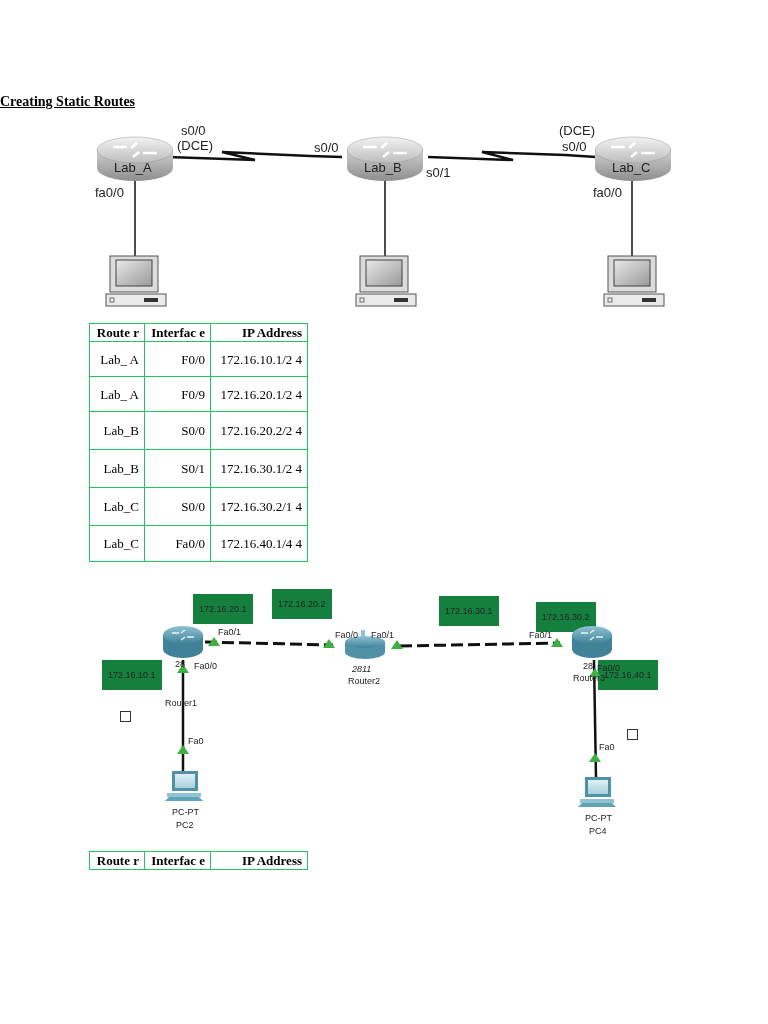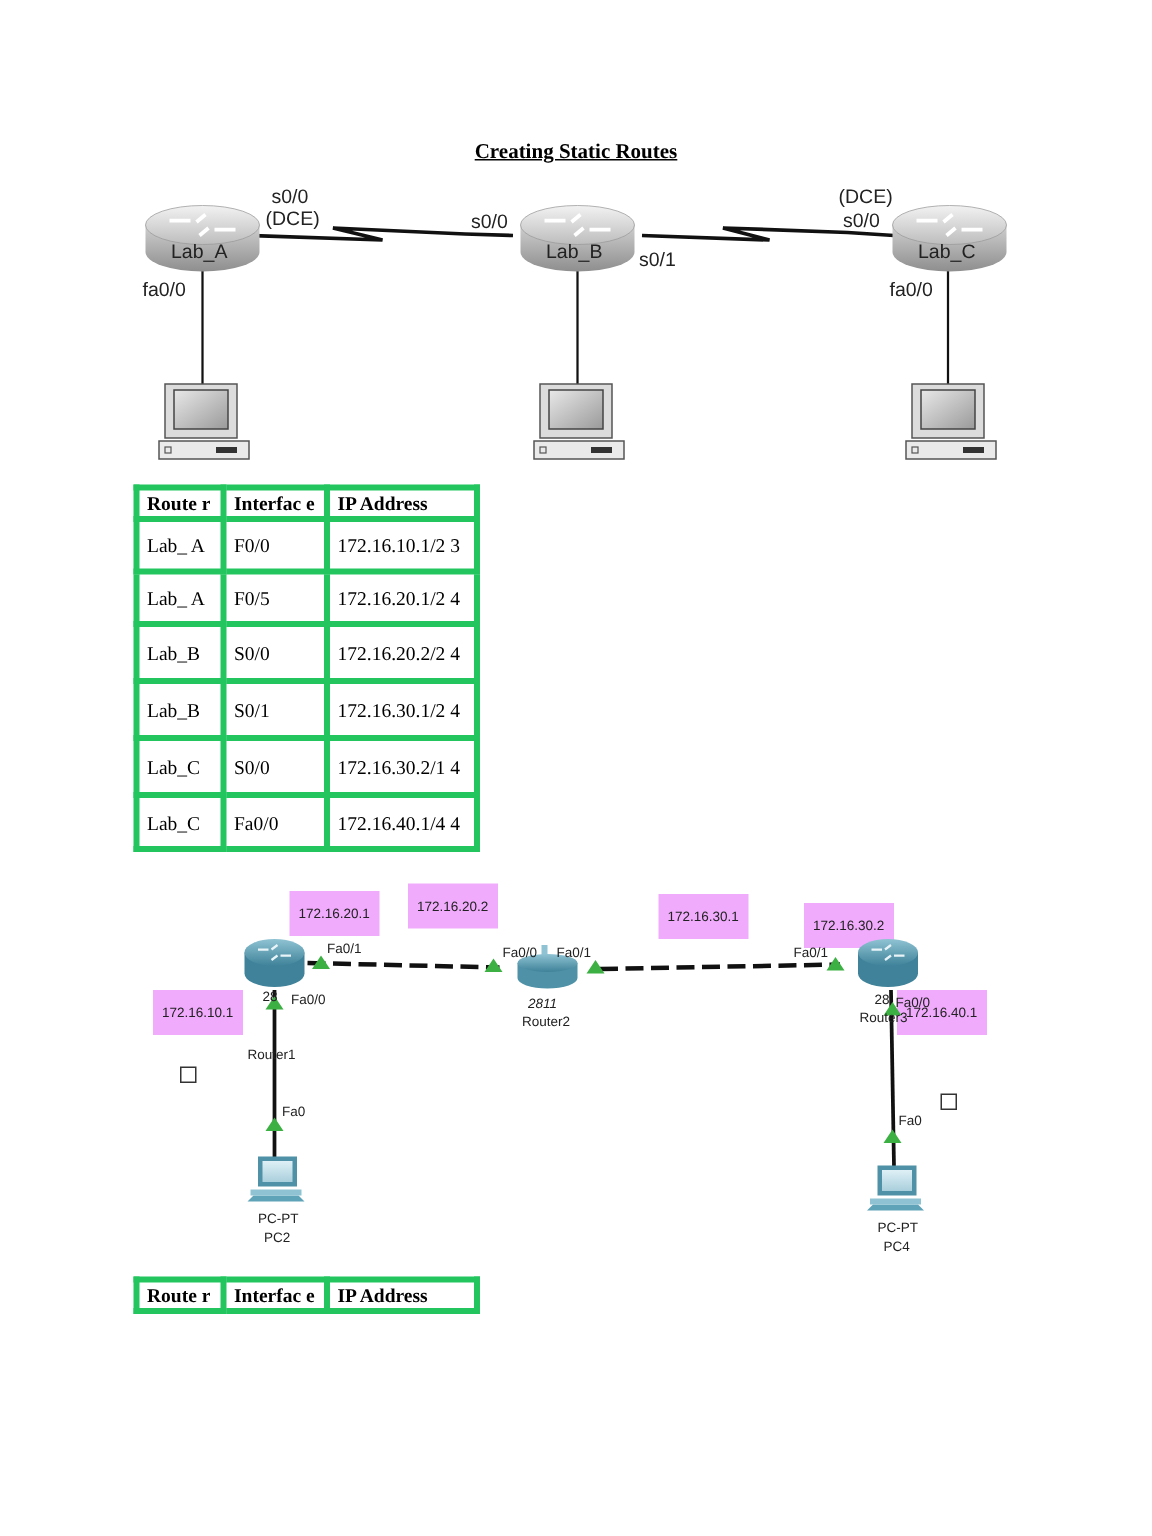--- a/index.html
+++ b/index.html
@@ -1,23 +1,23 @@
 <!DOCTYPE html>
 <html><head>
 <meta charset="utf-8">
 <style>
   html, body { margin:0; padding:0; background:#ffffff; }
   body { width:768px; height:1024px; position:relative; overflow:hidden; font-family:"Liberation Sans", sans-serif; color:#000; }
   .abs { position:absolute; }
-  .title { left:0; width:768px; top:94px; text-align:center; font-family:"Liberation Serif", serif; font-weight:bold; font-size:14px; text-decoration:underline; }
+  .title { left:0; width:768px; top:94px; text-align:left; font-family:"Liberation Serif", serif; font-weight:bold; font-size:14px; text-decoration:underline; }
   .lbl { font-family:"Liberation Sans", sans-serif; font-size:13px; color:#222; line-height:14px; white-space:nowrap; }
   .pt { font-family:"Liberation Sans", sans-serif; font-size:9px; color:#222; white-space:nowrap; line-height:10px; }
-  .ipbox { background:#f0abfc; padding:10px 6px;text-align:center; }
+  .ipbox { background:#15803d; padding:10px 6px;text-align:center; }
   table.iptable { position:absolute; border-collapse:collapse; font-family:"Liberation Serif", serif; font-size:13px; }
-  table.iptable td, table.iptable th { border:4px solid #22c55e; padding:1px 5px; vertical-align:middle; text-align:left; line-height:15px; }
+  table.iptable td, table.iptable th { border:1px solid #22c55e; padding:1px 5px; vertical-align:middle; text-align:right; line-height:15px; }
   table.iptable th { font-weight:bold; }
   .c1 { width:44px; } .c2 { width:55px; } .c3 { width:86px;font-family:Liberation Serif, serif; }
   .checkbox { width:9px; height:9px; border:1px solid #333; background:#fff; }
   svg { position:absolute; left:0; top:0; }
 </style>
 </head>
 <body>
 
 <div class="abs title">Creating Static Routes</div>
 
@@ -103,25 +103,25 @@
 <table class="iptable" style="left:89px;top:323px;">
   <tbody>
       <tr>
     <th class="c1">Route r</th>
     <th class="c2">Interfac e</th>
     <th class="c3">IP Address</th>
   </tr>
   <tr style="height:35px;">
     <td>Lab_ A</td>
     <td>F0/0</td>
-    <td>172.16.10.1/2 3</td>
+    <td>172.16.10.1/2 4</td>
   </tr>
   <tr style="height:35px;">
     <td>Lab_ A</td>
-    <td>F0/5</td>
+    <td>F0/9</td>
     <td>172.16.20.1/2 4</td>
   </tr>
   <tr style="height:38px;">
     <td>Lab_B</td>
     <td>S0/0</td>
     <td>172.16.20.2/2 4</td>
   </tr>
   <tr style="height:38px;">
     <td>Lab_B</td>
     <td>S0/1</td>

